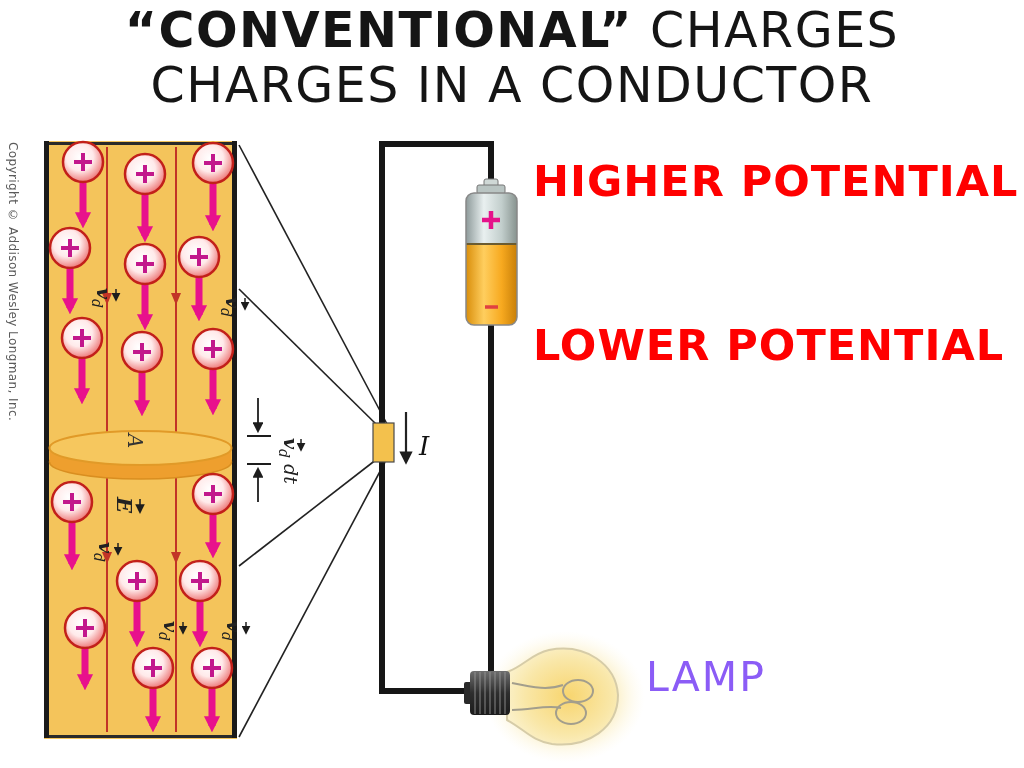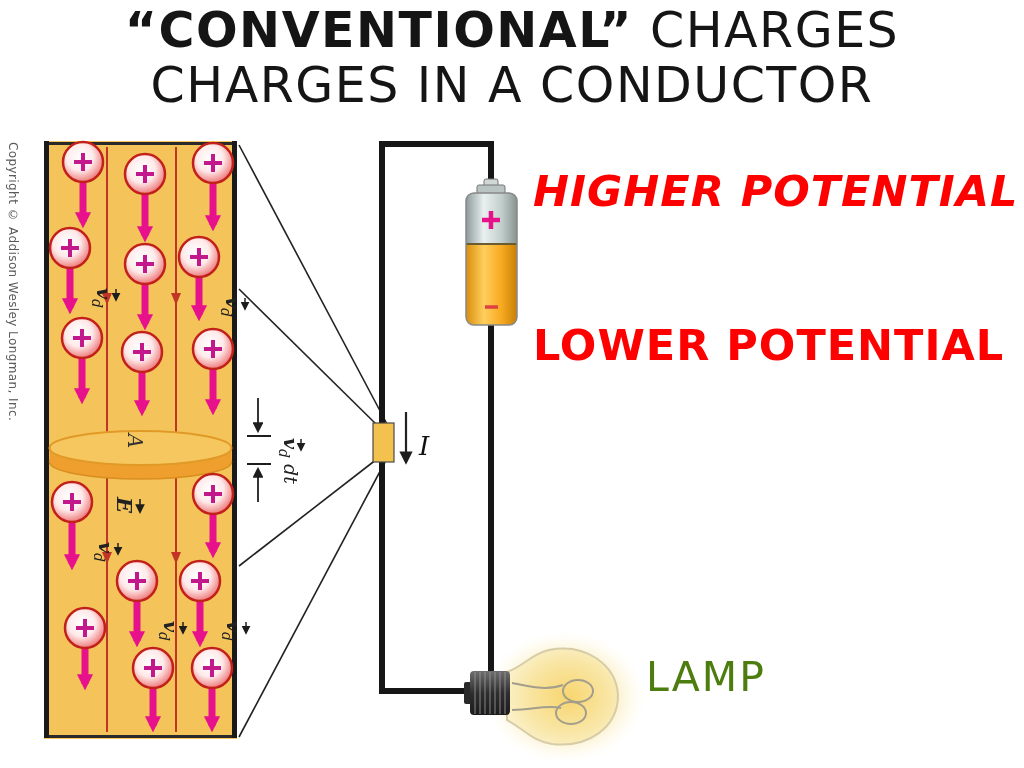--- a/index.html
+++ b/index.html
@@ -3,23 +3,23 @@
 <meta charset="utf-8">
 <style>
   html,body{margin:0;padding:0;}
   body{width:1024px;height:768px;background:#ffffff;overflow:hidden;position:relative;
        font-family:"DejaVu Sans","Liberation Sans",sans-serif;}
   .stage{position:absolute;inset:0;width:1024px;height:599px;}
   .title{position:absolute;top:4px;left:0;width:1024px;text-align:center;color:#151515;
          font-size:49px;line-height:1.12;letter-spacing:1.5px;font-weight:400;}
   .title .bold{font-weight:700;}
   .redlabel{position:absolute;color:#ff0000;font-size:43px;font-weight:600;letter-spacing:1px;white-space:nowrap;}
-  .higher{left:533px;top:166px;font-style:italic;}
+  .higher{left:533px;top:156px;}
   .lower{left:533px;top:320px;}
-  .lamplabel{position:absolute;left:646px;top:653px;color:#4d7c0f;font-size:41px;font-weight:500;letter-spacing:2px;}
+  .lamplabel{position:absolute;left:646px;top:653px;color:#8b5cf6;font-size:41px;font-weight:500;letter-spacing:2px;}
   .copyright{position:absolute;left:6px;top:142px;height:300px;color:#5a5a5a;font-size:12px;
              writing-mode:vertical-rl;letter-spacing:0.4px;white-space:nowrap;}
   svg{position:absolute;left:0;top:0;}
   text{font-family:"DejaVu Serif","Liberation Serif",serif;}
 </style>
 </head>
 <body>
 
 <div class="stage">
 

